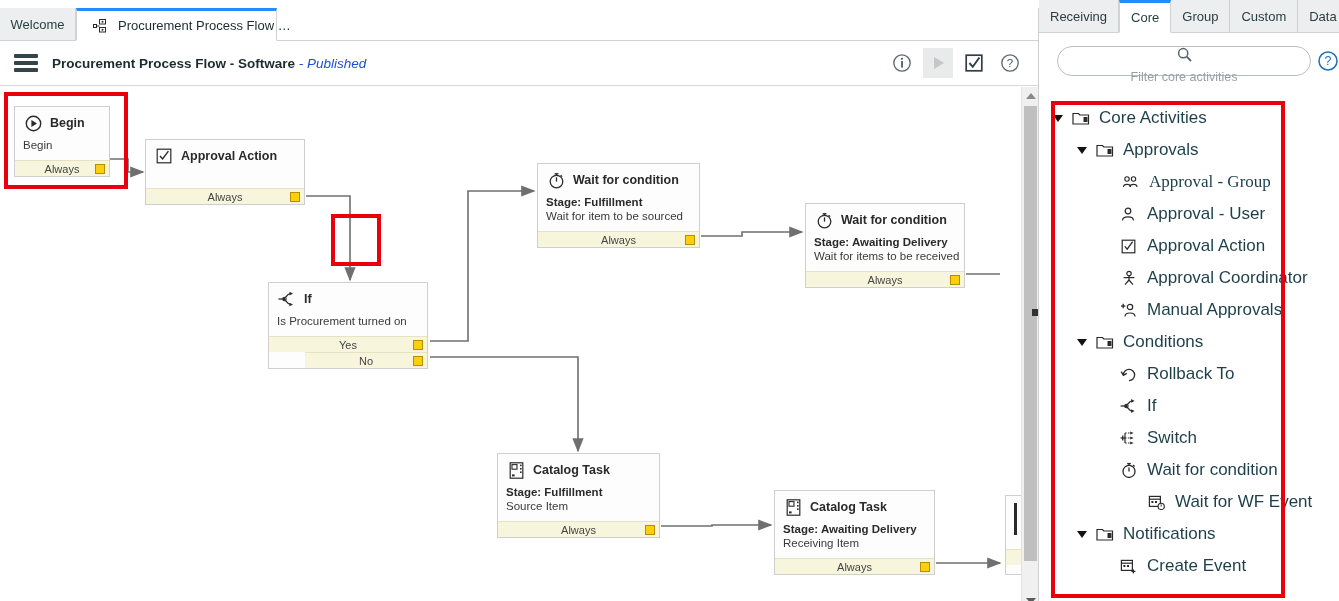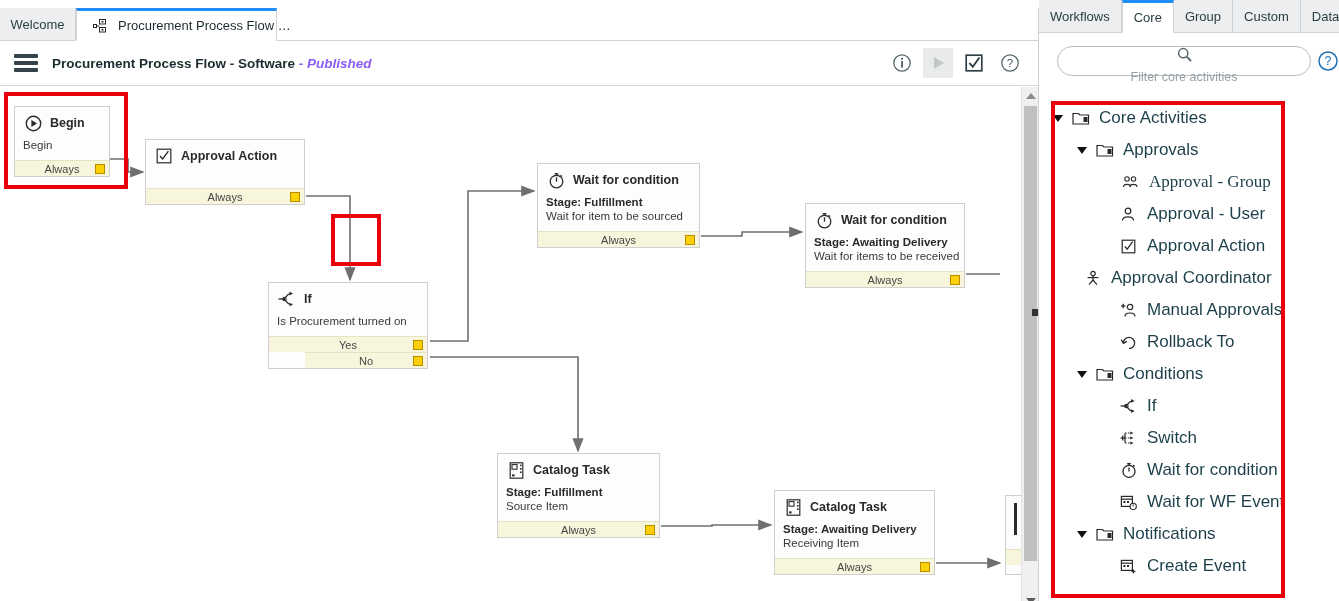--- a/index.html
+++ b/index.html
@@ -58,21 +58,21 @@
     border-bottom: 1px solid #d6d9db;
     display: flex; align-items: center;
   }
   #hamburger {
     width: 24px; height: 18px; margin-left: 14px; margin-right: 14px;
     display: flex; flex-direction: column; justify-content: space-between;
     cursor: pointer;
   }
   #hamburger i { display: block; height: 4px; background: #34444a; border-radius: 1px; }
   #header-title { font-size: 13.5px; font-weight: bold; color: #1c2b2f; white-space: nowrap; }
-  #header-title .pub { font-weight: bold; font-style: italic; color: #8b5cf6; }
+  #header-title .pub { font-weight: normal; font-style: italic; color: #1d4ed8; }
   #header-icons {
     margin-left: auto; margin-right: 14px;
     display: flex; align-items: center; gap: 6px;
   }
   .hicon {
     width: 30px; height: 30px; display: flex; align-items: center; justify-content: center;
     cursor: pointer; color: #44555b;
   }
   .hicon.disabled { background: #e9eaea; cursor: default; }
 
@@ -478,21 +478,21 @@
       <div class="sb-arrow down">
           <div class="sb-tri"></div>
         </div>
     </div>
   </div>
 
   <div id="palette">
 
     <div id="pal-tabs">
       <div class="ptab">
-        <span>Workflows</span>
+        <span>Receiving</span>
       </div>
       <div class="ptab active">
         <span>Core</span>
       </div>
       <div class="ptab">
         <span>Group</span>
       </div>
       <div class="ptab">
         <span>Custom</span>
       </div>
@@ -565,21 +565,21 @@
         <div class="tree-row item" style="padding-left: 62px;">
           <span class="twisty none"></span>
           <span class="tico">
             <svg width="18" height="16" viewBox="0 0 18 16">
               <rect x="2.2" y="2.2" width="12.6" height="12.6" fill="none" stroke="#2a2a2a" stroke-width="1.2"></rect>
               <polyline points="4.8,8.4 7.2,11.2 12.6,3.6" fill="none" stroke="#2a2a2a" stroke-width="1.3"></polyline>
             </svg>
           </span>
           <span>Approval Action</span>
         </div>
-        <div class="tree-row item" style="padding-left: 26px; align-items: center;">
+        <div class="tree-row item" style="padding-left: 62px; align-items: center;">
           <span class="twisty none"></span>
           <span class="tico">
             <svg width="18" height="16" viewBox="0 0 18 16">
               <circle cx="9" cy="3.6" r="2.2" fill="none" stroke="#2a2a2a" stroke-width="1.2"></circle>
               <line x1="9" y1="5.8" x2="9" y2="10" stroke="#2a2a2a" stroke-width="1.2"></line>
               <line x1="9" y1="10" x2="5" y2="14.6" stroke="#2a2a2a" stroke-width="1.2"></line>
               <line x1="9" y1="10" x2="13" y2="14.6" stroke="#2a2a2a" stroke-width="1.2"></line>
               <line x1="3.6" y1="7.6" x2="14.4" y2="7.6" stroke="#2a2a2a" stroke-width="1.2"></line>
             </svg>
           </span>
@@ -590,39 +590,39 @@
           <span class="tico">
             <svg width="18" height="16" viewBox="0 0 18 16">
               <circle cx="10" cy="5" r="2.7" fill="none" stroke="#2a2a2a" stroke-width="1.2"></circle>
               <path d="M5,14.6 C5,9.8 15,9.8 15,14.6" fill="none" stroke="#2a2a2a" stroke-width="1.2"></path>
               <line x1="1" y1="4" x2="5.4" y2="4" stroke="#2a2a2a" stroke-width="1.3"></line>
               <line x1="3.2" y1="1.8" x2="3.2" y2="6.2" stroke="#2a2a2a" stroke-width="1.3"></line>
             </svg>
           </span>
           <span>Manual Approvals</span>
         </div>
+        <div class="tree-row folder" style="padding-left: 38px;">
+          <span class="twisty down"></span>
+          <span class="tico">
+            <svg width="18" height="16" viewBox="0 0 18 16">
+              <path d="M1,3.5 L6.5,3.5 L7.8,5 L16.5,5 L16.5,14 L1,14 Z" fill="#fff" stroke="#2a2a2a" stroke-width="1.2"></path>
+              <rect x="11.5" y="7" width="4" height="5" fill="#2a2a2a"></rect>
+            </svg>
+          </span>
+          <span>Conditions</span>
+        </div>
         <div class="tree-row item" style="padding-left: 62px;">
           <span class="twisty none"></span>
           <span class="tico">
             <svg width="18" height="16" viewBox="0 0 18 16">
               <path d="M3.4,9 A5.6,5.6 0 1 1 9,14.6" fill="none" stroke="#2a2a2a" stroke-width="1.3"></path>
               <polyline points="1.2,5.6 3.4,9.4 6.8,7.4" fill="none" stroke="#2a2a2a" stroke-width="1.3"></polyline>
             </svg>
           </span>
           <span>Rollback To</span>
-        </div>
-        <div class="tree-row folder" style="padding-left: 38px;">
-          <span class="twisty down"></span>
-          <span class="tico">
-            <svg width="18" height="16" viewBox="0 0 18 16">
-              <path d="M1,3.5 L6.5,3.5 L7.8,5 L16.5,5 L16.5,14 L1,14 Z" fill="#fff" stroke="#2a2a2a" stroke-width="1.2"></path>
-              <rect x="11.5" y="7" width="4" height="5" fill="#2a2a2a"></rect>
-            </svg>
-          </span>
-          <span>Conditions</span>
         </div>
         <div class="tree-row item" style="padding-left: 62px;">
           <span class="twisty none"></span>
           <span class="tico">
             <svg width="18" height="16" viewBox="0 0 18 16">
               <line x1="0.6" y1="8" x2="5" y2="8" stroke="#2a2a2a" stroke-width="1.3"></line>
               <path d="M5,8 C8,8 8,3.2 12.2,2.9" fill="none" stroke="#2a2a2a" stroke-width="1.3"></path>
               <path d="M5,8 C8,8 8,12.8 12.2,13.1" fill="none" stroke="#2a2a2a" stroke-width="1.3"></path>
               <polygon points="11.2,1.1 14.6,2.9 11.2,4.7" fill="#2a2a2a"></polygon>
               <polygon points="11.2,11.3 14.6,13.1 11.2,14.9" fill="#2a2a2a"></polygon>
@@ -654,21 +654,21 @@
             <svg width="18" height="16" viewBox="0 0 18 16">
               <circle cx="9" cy="9.4" r="6" fill="none" stroke="#2a2a2a" stroke-width="1.3"></circle>
               <line x1="9" y1="9.4" x2="9" y2="5.4" stroke="#2a2a2a" stroke-width="1.3"></line>
               <line x1="7.2" y1="1.6" x2="10.8" y2="1.6" stroke="#2a2a2a" stroke-width="1.4"></line>
               <line x1="9" y1="1.6" x2="9" y2="3.2" stroke="#2a2a2a" stroke-width="1.4"></line>
               <line x1="13" y1="3" x2="14.6" y2="4.4" stroke="#2a2a2a" stroke-width="1.3"></line>
             </svg>
           </span>
           <span>Wait for condition</span>
         </div>
-        <div class="tree-row item" style="padding-left: 62px; text-align: center;">
+        <div class="tree-row item" style="padding-left: 90px; text-align: center;">
           <span class="twisty none"></span>
           <span class="tico">
             <svg width="18" height="16" viewBox="0 0 18 16">
               <rect x="1.4" y="2.4" width="11" height="10" fill="none" stroke="#2a2a2a" stroke-width="1.2"></rect>
               <line x1="1.4" y1="5.2" x2="12.4" y2="5.2" stroke="#2a2a2a" stroke-width="1.2"></line>
               <rect x="3.4" y="7" width="2" height="2" fill="#2a2a2a"></rect>
               <rect x="7" y="7" width="2" height="2" fill="#2a2a2a"></rect>
               <circle cx="13.2" cy="12.4" r="3.1" fill="#fff" stroke="#2a2a2a" stroke-width="1.1"></circle>
               <line x1="13.2" y1="12.4" x2="13.2" y2="10.4" stroke="#2a2a2a" stroke-width="1"></line>
             </svg>

